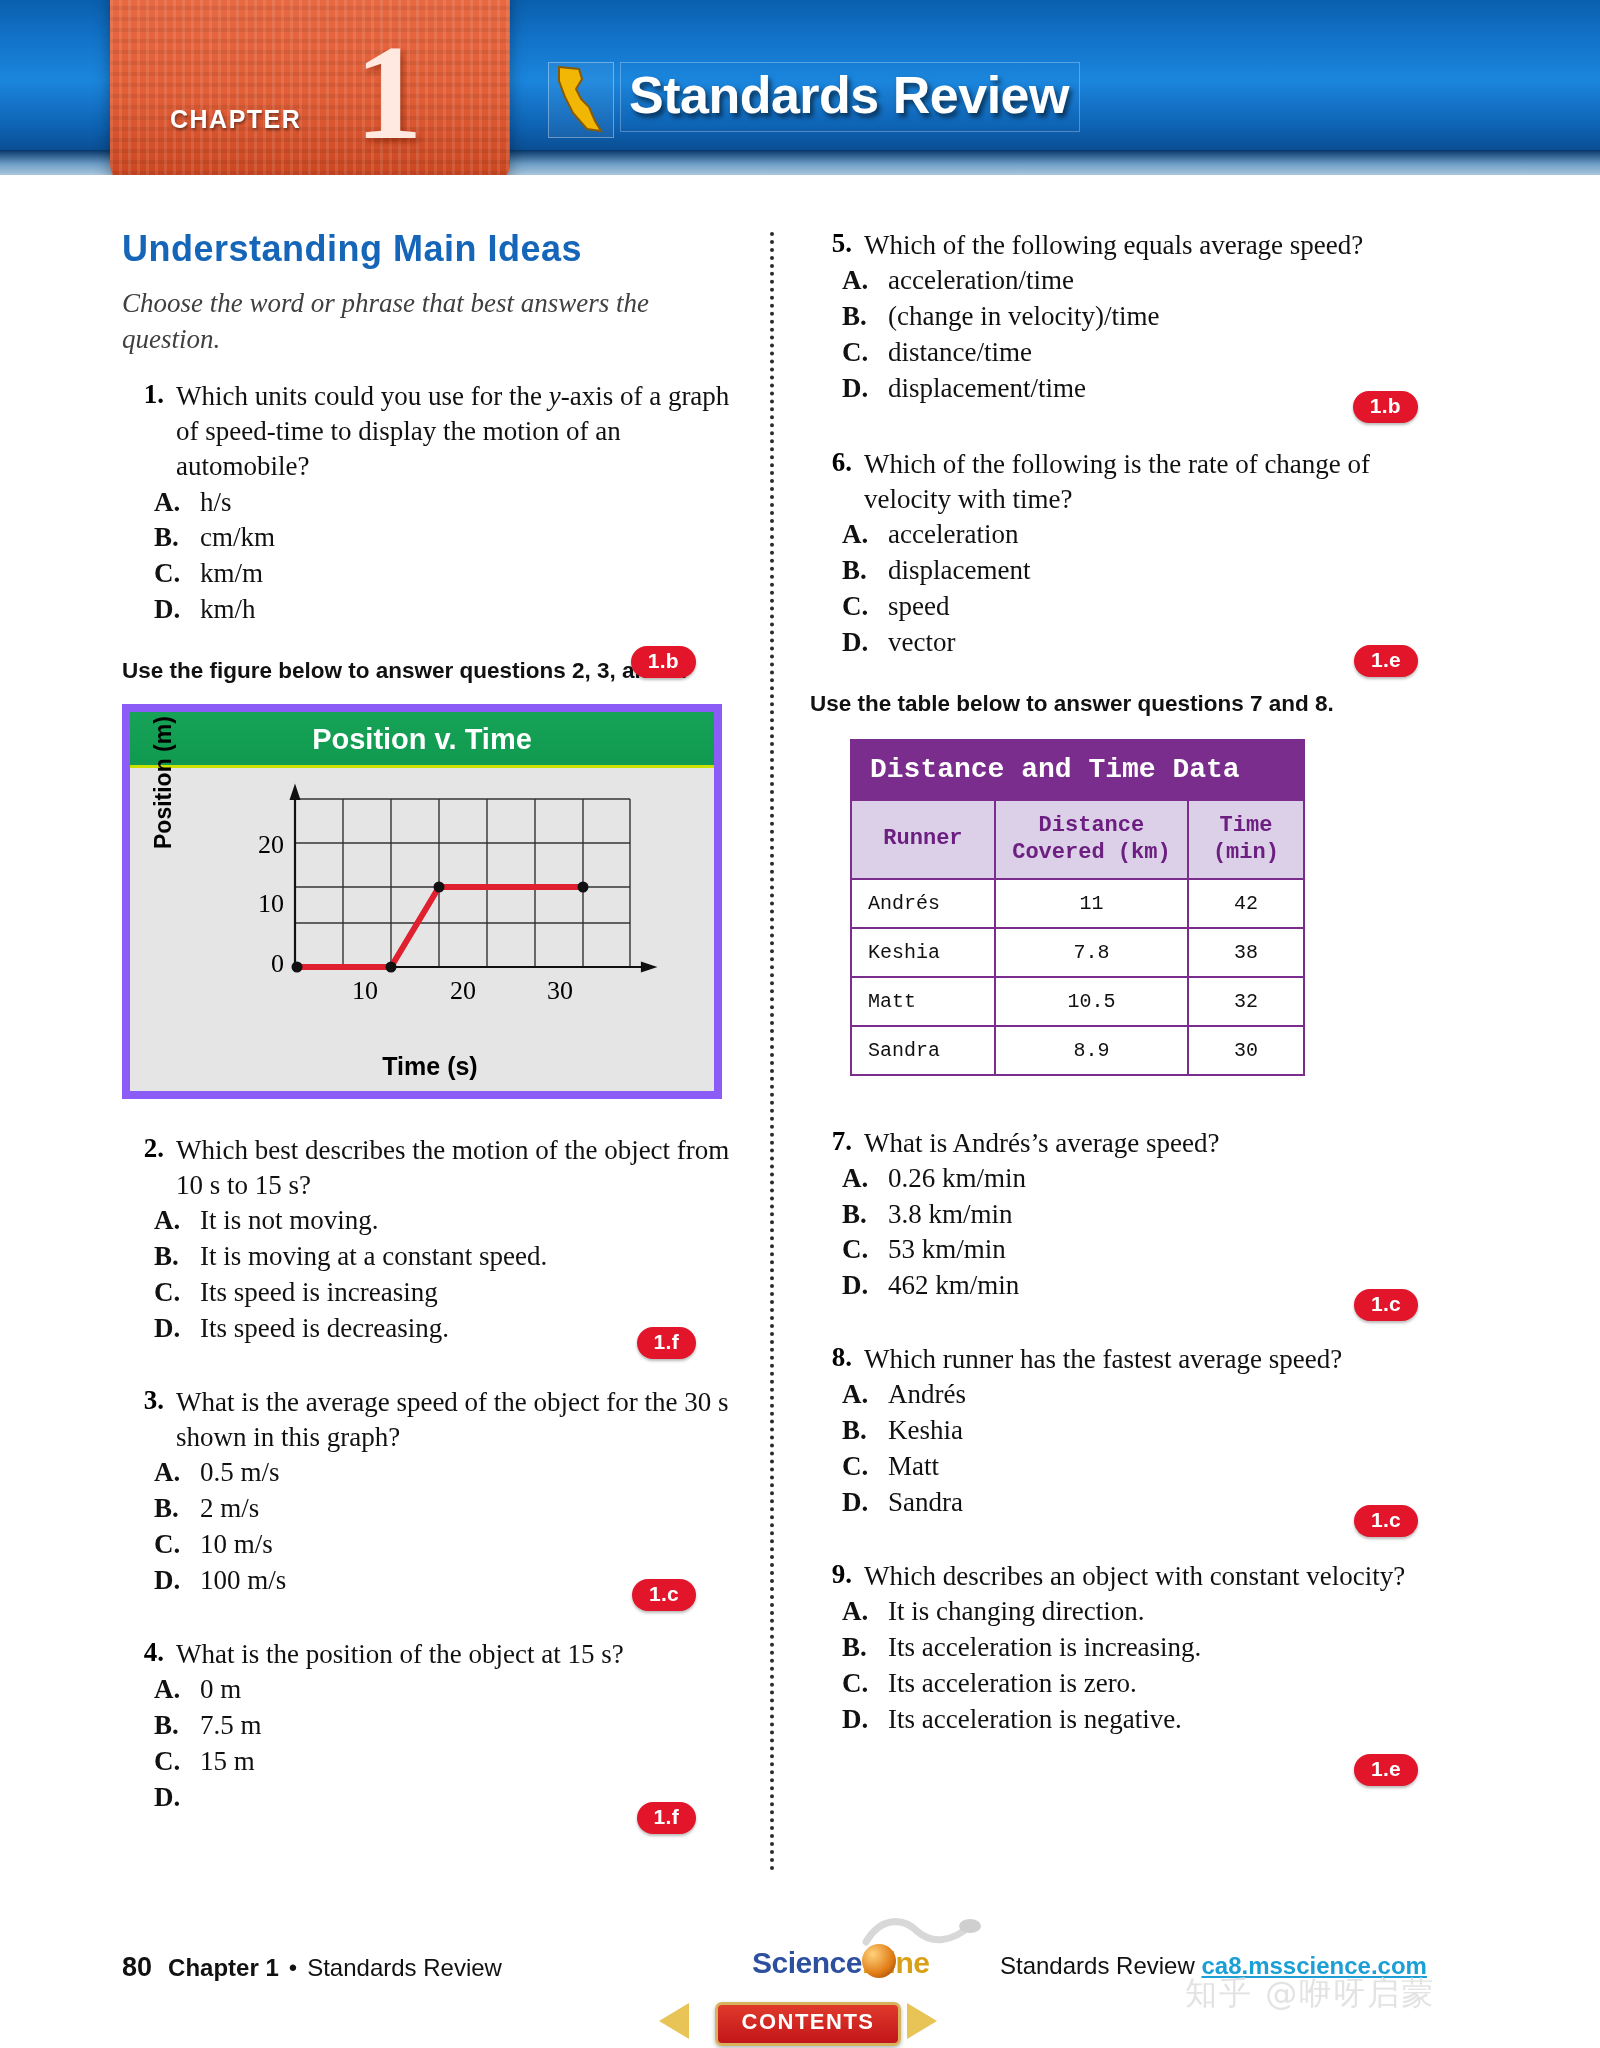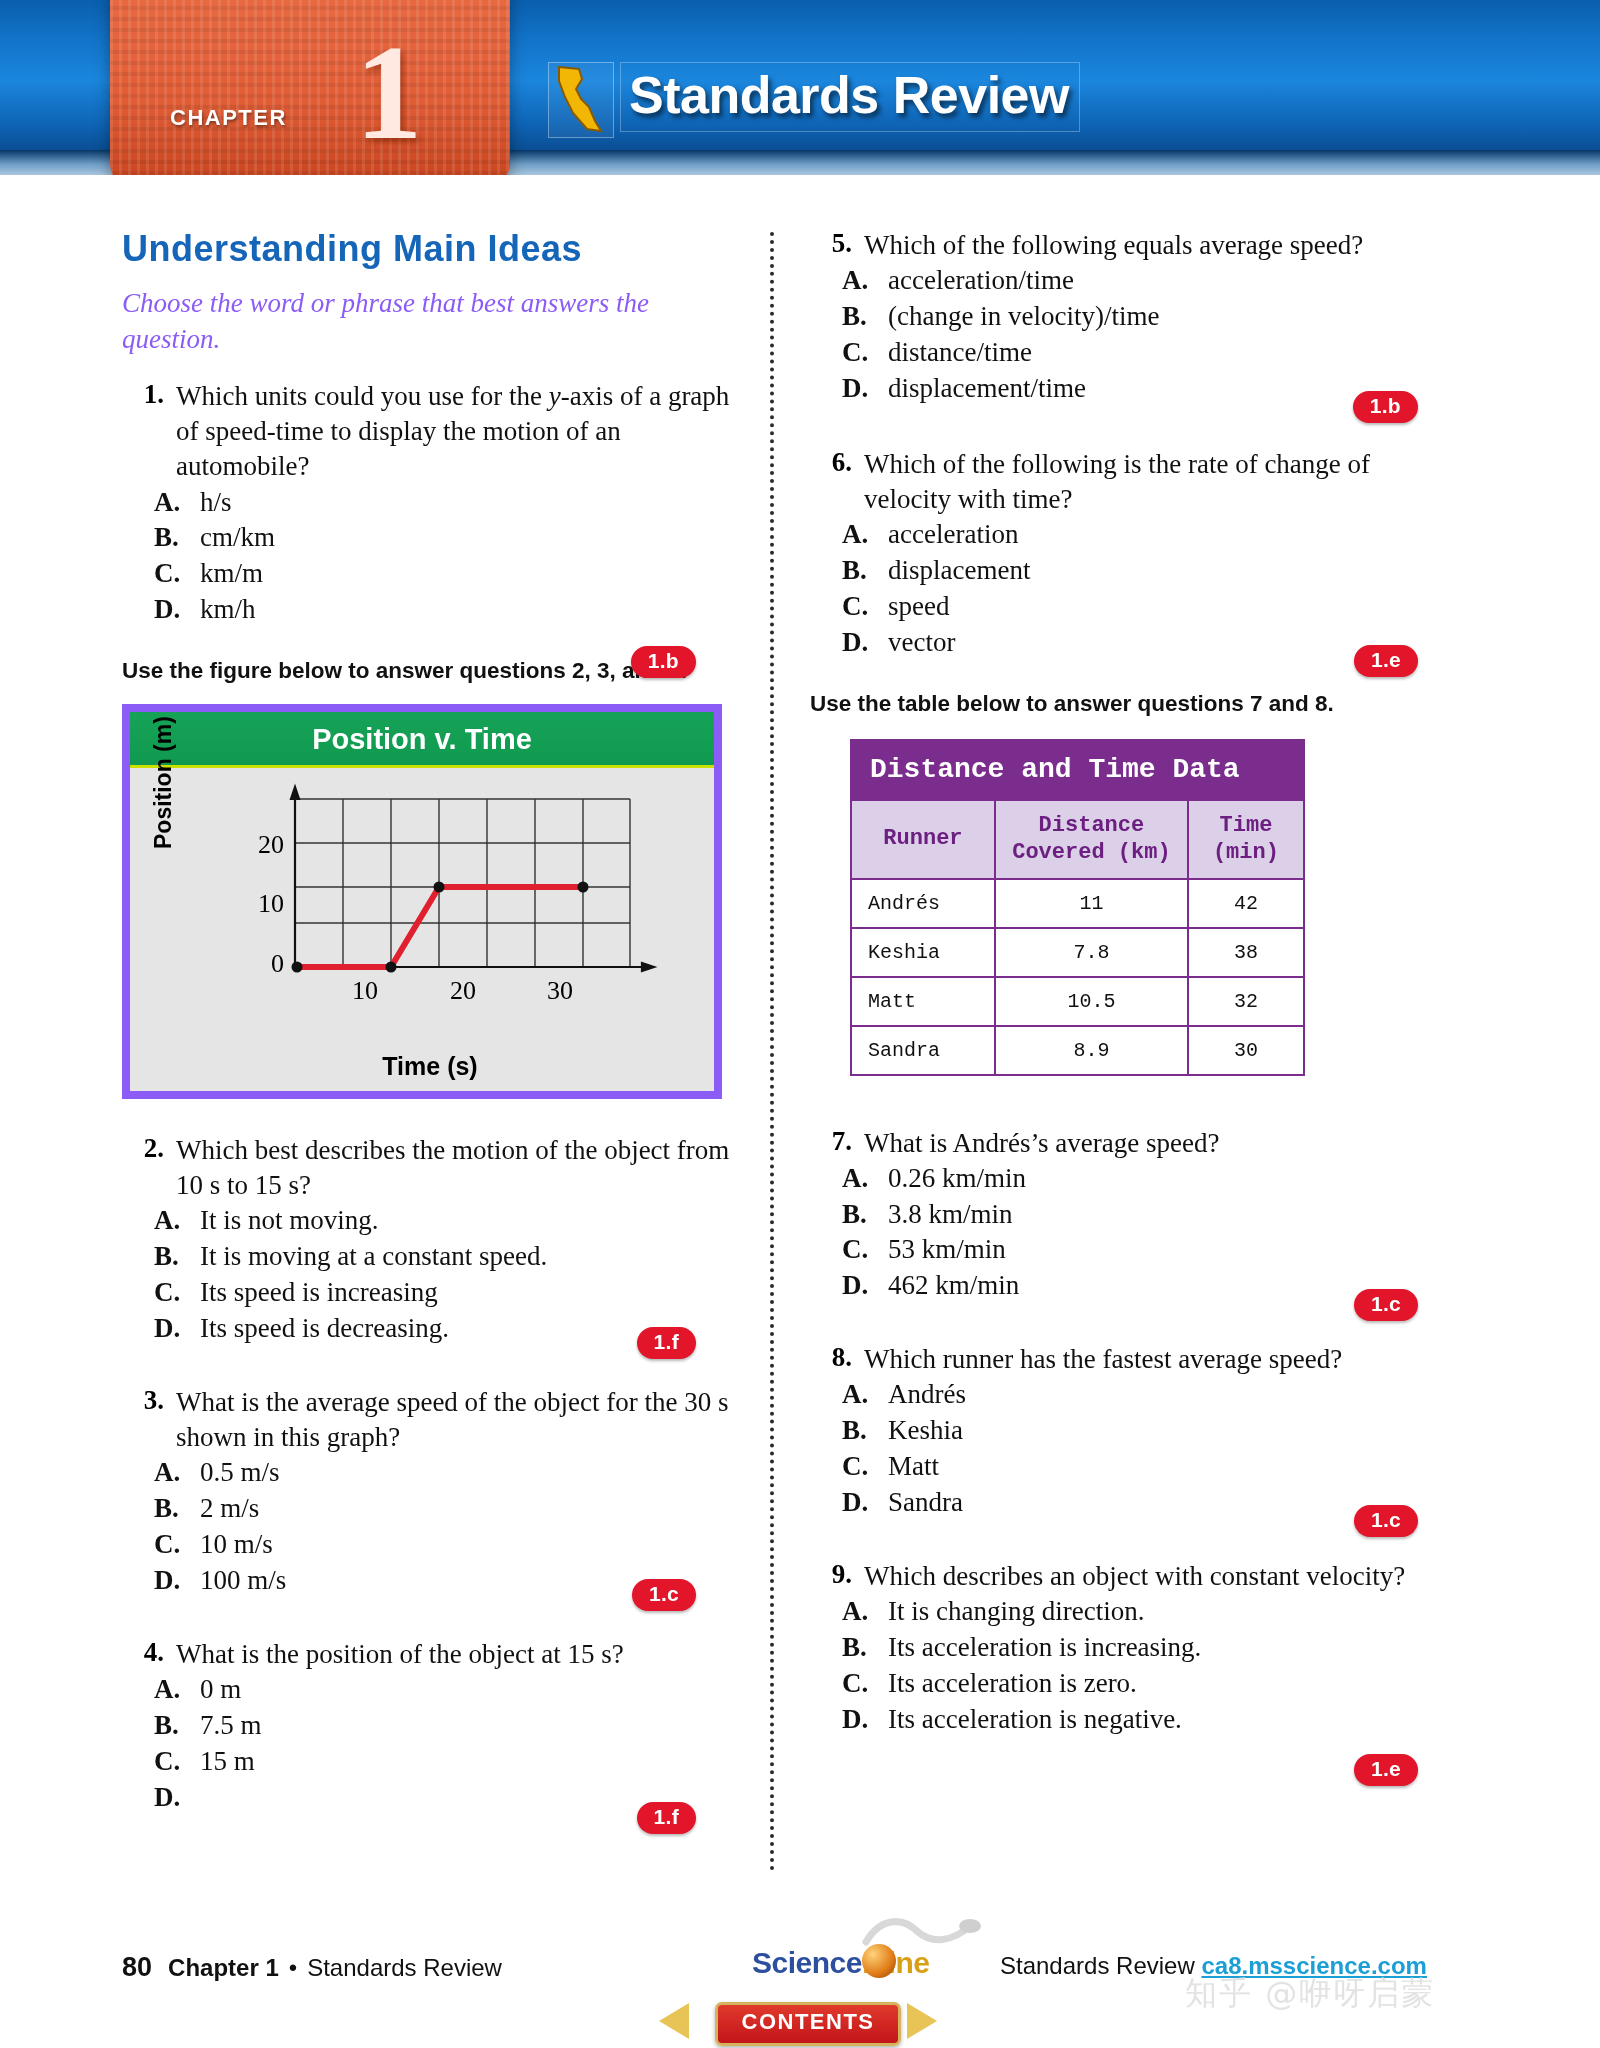--- a/index.html
+++ b/index.html
@@ -26,21 +26,21 @@
     background:
       repeating-linear-gradient(90deg, rgba(255,255,255,.10) 0 3px, rgba(0,0,0,0) 3px 9px),
       repeating-linear-gradient(0deg, rgba(0,0,0,.07) 0 4px, rgba(0,0,0,0) 4px 11px),
       linear-gradient(180deg,#e86a43 0%,#e25e37 55%,#c8441f 100%);
     border-radius:0 0 22px 22px;
     box-shadow:0 8px 16px rgba(0,0,0,.35);
   }
   #chapter-word{
     position:absolute;left:170px;top:105px;
     color:#fff;font-family:"Liberation Sans",sans-serif;font-weight:bold;
-    font-size:22px;letter-spacing:1.5px;
+    font-size:25px;letter-spacing:1.5px;
     text-shadow:1px 2px 3px rgba(0,0,0,.45);
   }
   #chapter-number{
     position:absolute;left:355px;top:25px;
     color:#ffe9e0;font-family:"Liberation Serif",serif;font-weight:bold;
     font-size:135px;line-height:1;
     text-shadow:3px 4px 6px rgba(120,30,0,.55);
   }
   #ca-icon{
     position:absolute;left:548px;top:62px;width:64px;height:74px;
@@ -65,21 +65,21 @@
     border-left:4px dotted #2b2b2b;
   }
 
   h2#section-title{
     margin:0 0 16px 0;
     font-family:"Liberation Sans",sans-serif;
     font-weight:bold;font-size:36px;color:#1565b8;
     letter-spacing:.5px;
   }
   .instruction{
-    margin:0 0 22px 0;font-style:italic;font-size:27px;line-height:1.32;color:#8b5cf6;
+    margin:0 0 22px 0;font-style:italic;font-size:27px;line-height:1.32;color:#404040;
     width:545px;
   }
   .figure-caption{
     font-family:"Liberation Sans",sans-serif;font-weight:bold;
     font-size:22.5px;color:#111;margin:26px 0 20px 0;
   }
 
   
   .q{position:relative;margin:0 0 30px 0;}
   .q-head{display:flex;}

